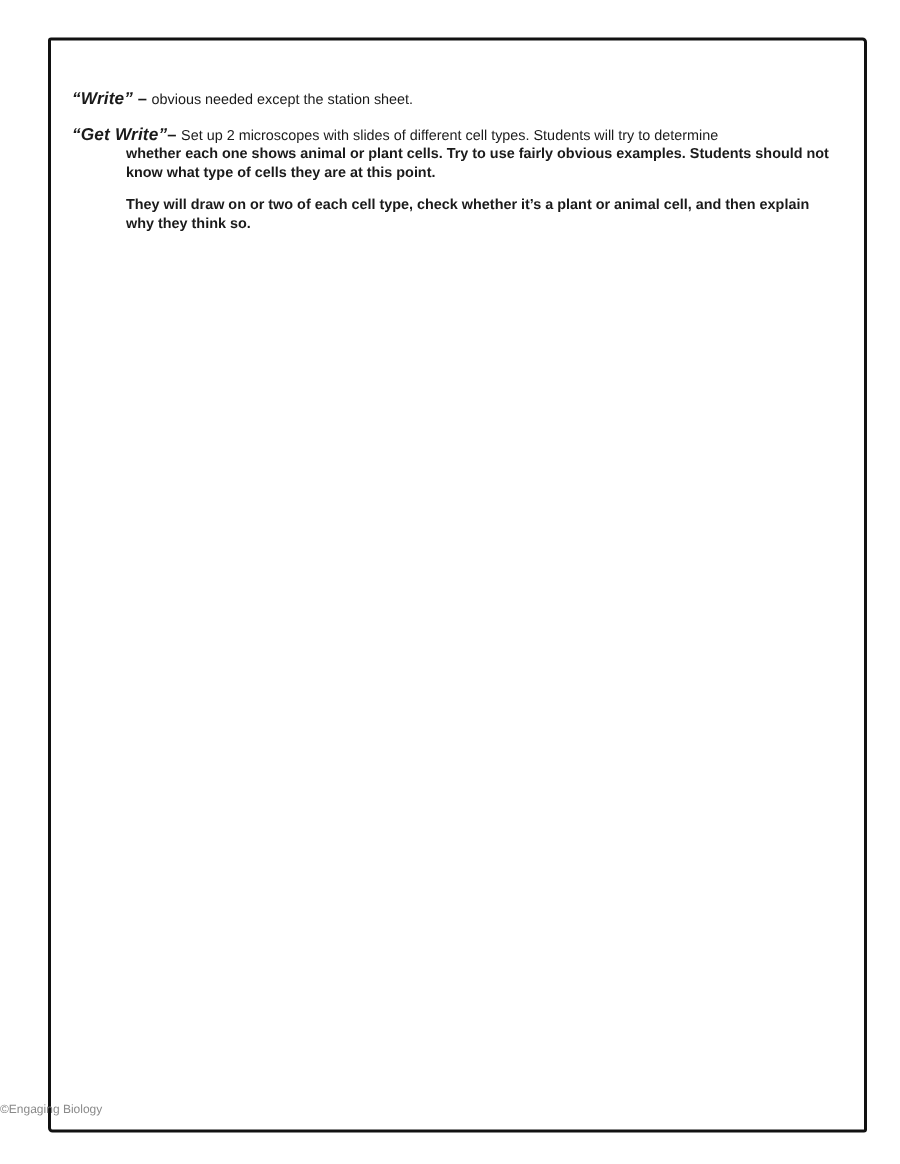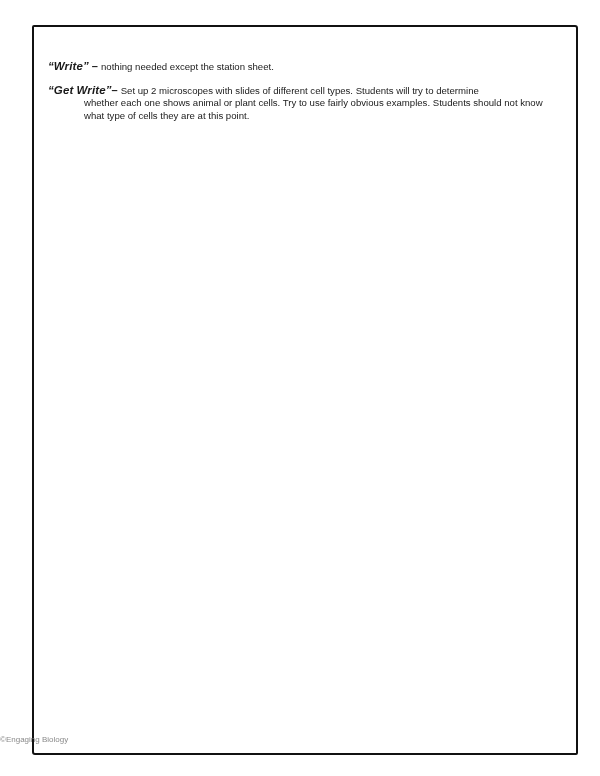--- a/index.html
+++ b/index.html
@@ -40,45 +40,47 @@
     .dash {
       font-weight: bold;
       font-size: 11px;
     }
     #write-section { top: 60px; width: 500px; }
     #get-active-section { top: 84px; width: 510px; }
     .first-line { white-space: nowrap; }
     .indent-block {
       padding-left: 36px;
       width: 470px;
+      font-weight: bold;
     }
     .para {
       margin-top: 9px;
     }
     .footer {
       position: absolute;
       left: 0;
       width: 600px;
       top: 735px;
       text-align: left;
       font-size: 8px;
       color: #8a8a8a;
     }
   </style>
 </head>
 <body>
 
 <div class="page-frame"></div>
 
 <div class="section" id="write-section">
-  <span class="label">“Write”</span><span class="dash"> – </span><span>nothing needed except the station sheet.</span>
+  <span class="label">“Write”</span><span class="dash"> – </span><span>obvious needed except the station sheet.</span>
 </div>
 
 <div class="section" id="get-active-section">
   <div class="first-line">
     <span class="label">“Get Write”</span><span class="dash">– </span><span>Set up 2 microscopes with slides of different cell types. Students will try to  determine</span>
   </div>
   <div class="indent-block">
     <div>whether each one shows animal or plant cells. Try to use fairly obvious examples. Students should not know what type of cells they are at this point.</div>
+    <div class="para">They will draw on or two of each cell type, check whether it’s a plant or animal cell, and then explain why they think so.</div>
   </div>
 </div>
 
 <div class="footer">©Engaging Biology</div>
 
 </body></html>

